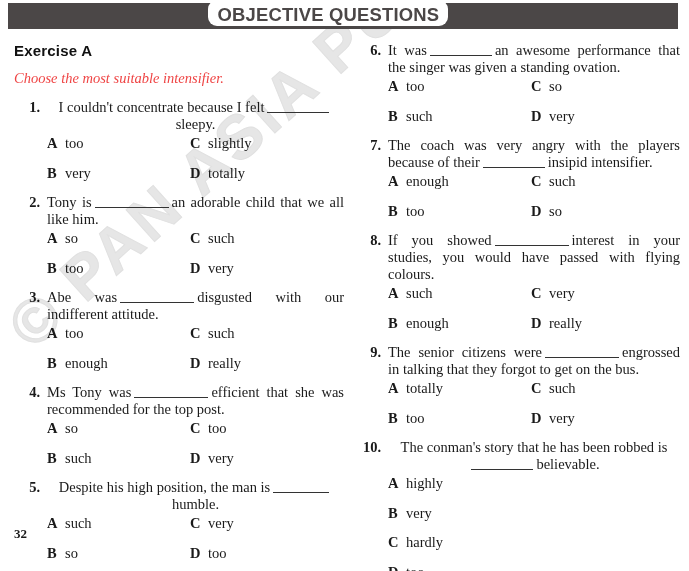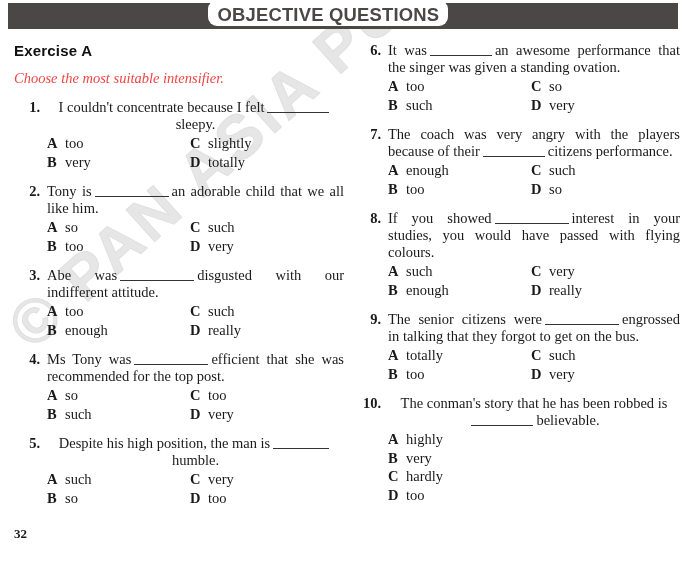--- a/index.html
+++ b/index.html
@@ -141,21 +141,21 @@
     margin: 0 3px -1px 3px;
     vertical-align: baseline;
   }
   .blank.wide { width: 74px; }
   .blank.narrow { width: 56px; }
 
   .options {
     margin-top: 2px;
     display: grid;
     grid-template-columns: 143px auto;
-    row-gap: 1px;
+    row-gap: 12px;
   }
   .options.single-col {
     grid-template-columns: auto;
   }
   .opt {
     font-size: 14.5px;
     line-height: 17.5px;
     white-space: nowrap;
   }
   .opt-letter {
@@ -286,21 +286,21 @@
           <div class="opt"><span class="opt-letter">B</span><span class="opt-text">such</span></div>
           <div class="opt"><span class="opt-letter">D</span><span class="opt-text">very</span></div>
         </div>
       </div>
     </div>
 
     <div class="question">
       <div class="q-num">7.</div>
       <div class="q-body">
         <div class="q-stem">
-          <span>The coach was very angry with the players because of their</span><span class="blank"></span><span>citizens performance.</span>
+          <span>The coach was very angry with the players because of their</span><span class="blank"></span><span>insipid intensifier.</span>
         </div>
         <div class="options">
           <div class="opt"><span class="opt-letter">A</span><span class="opt-text">enough</span></div>
           <div class="opt"><span class="opt-letter">C</span><span class="opt-text">such</span></div>
           <div class="opt"><span class="opt-letter">B</span><span class="opt-text">too</span></div>
           <div class="opt"><span class="opt-letter">D</span><span class="opt-text">so</span></div>
         </div>
       </div>
     </div>
 

